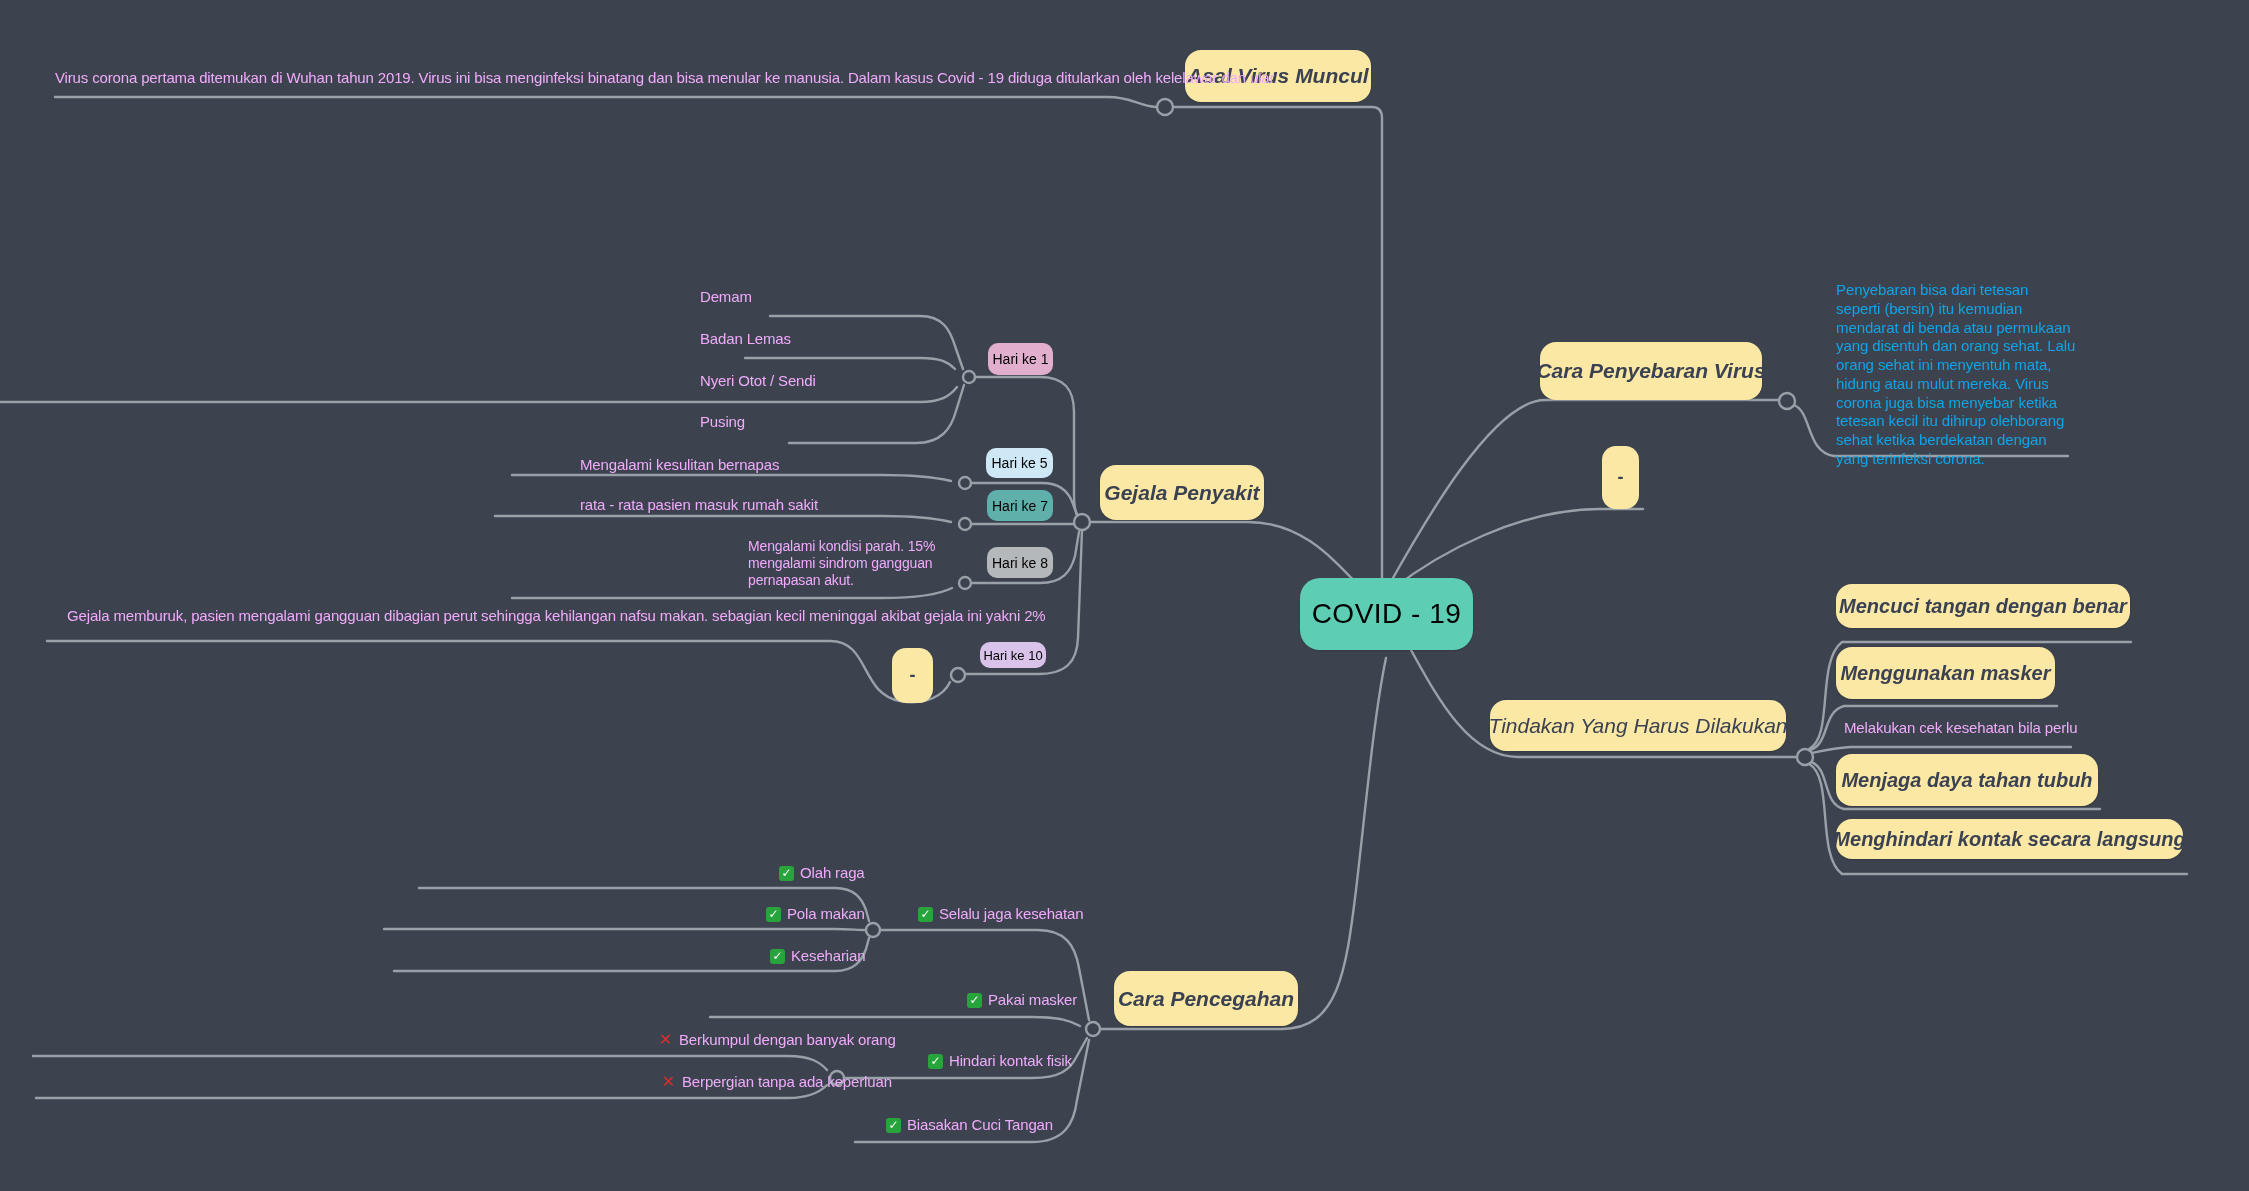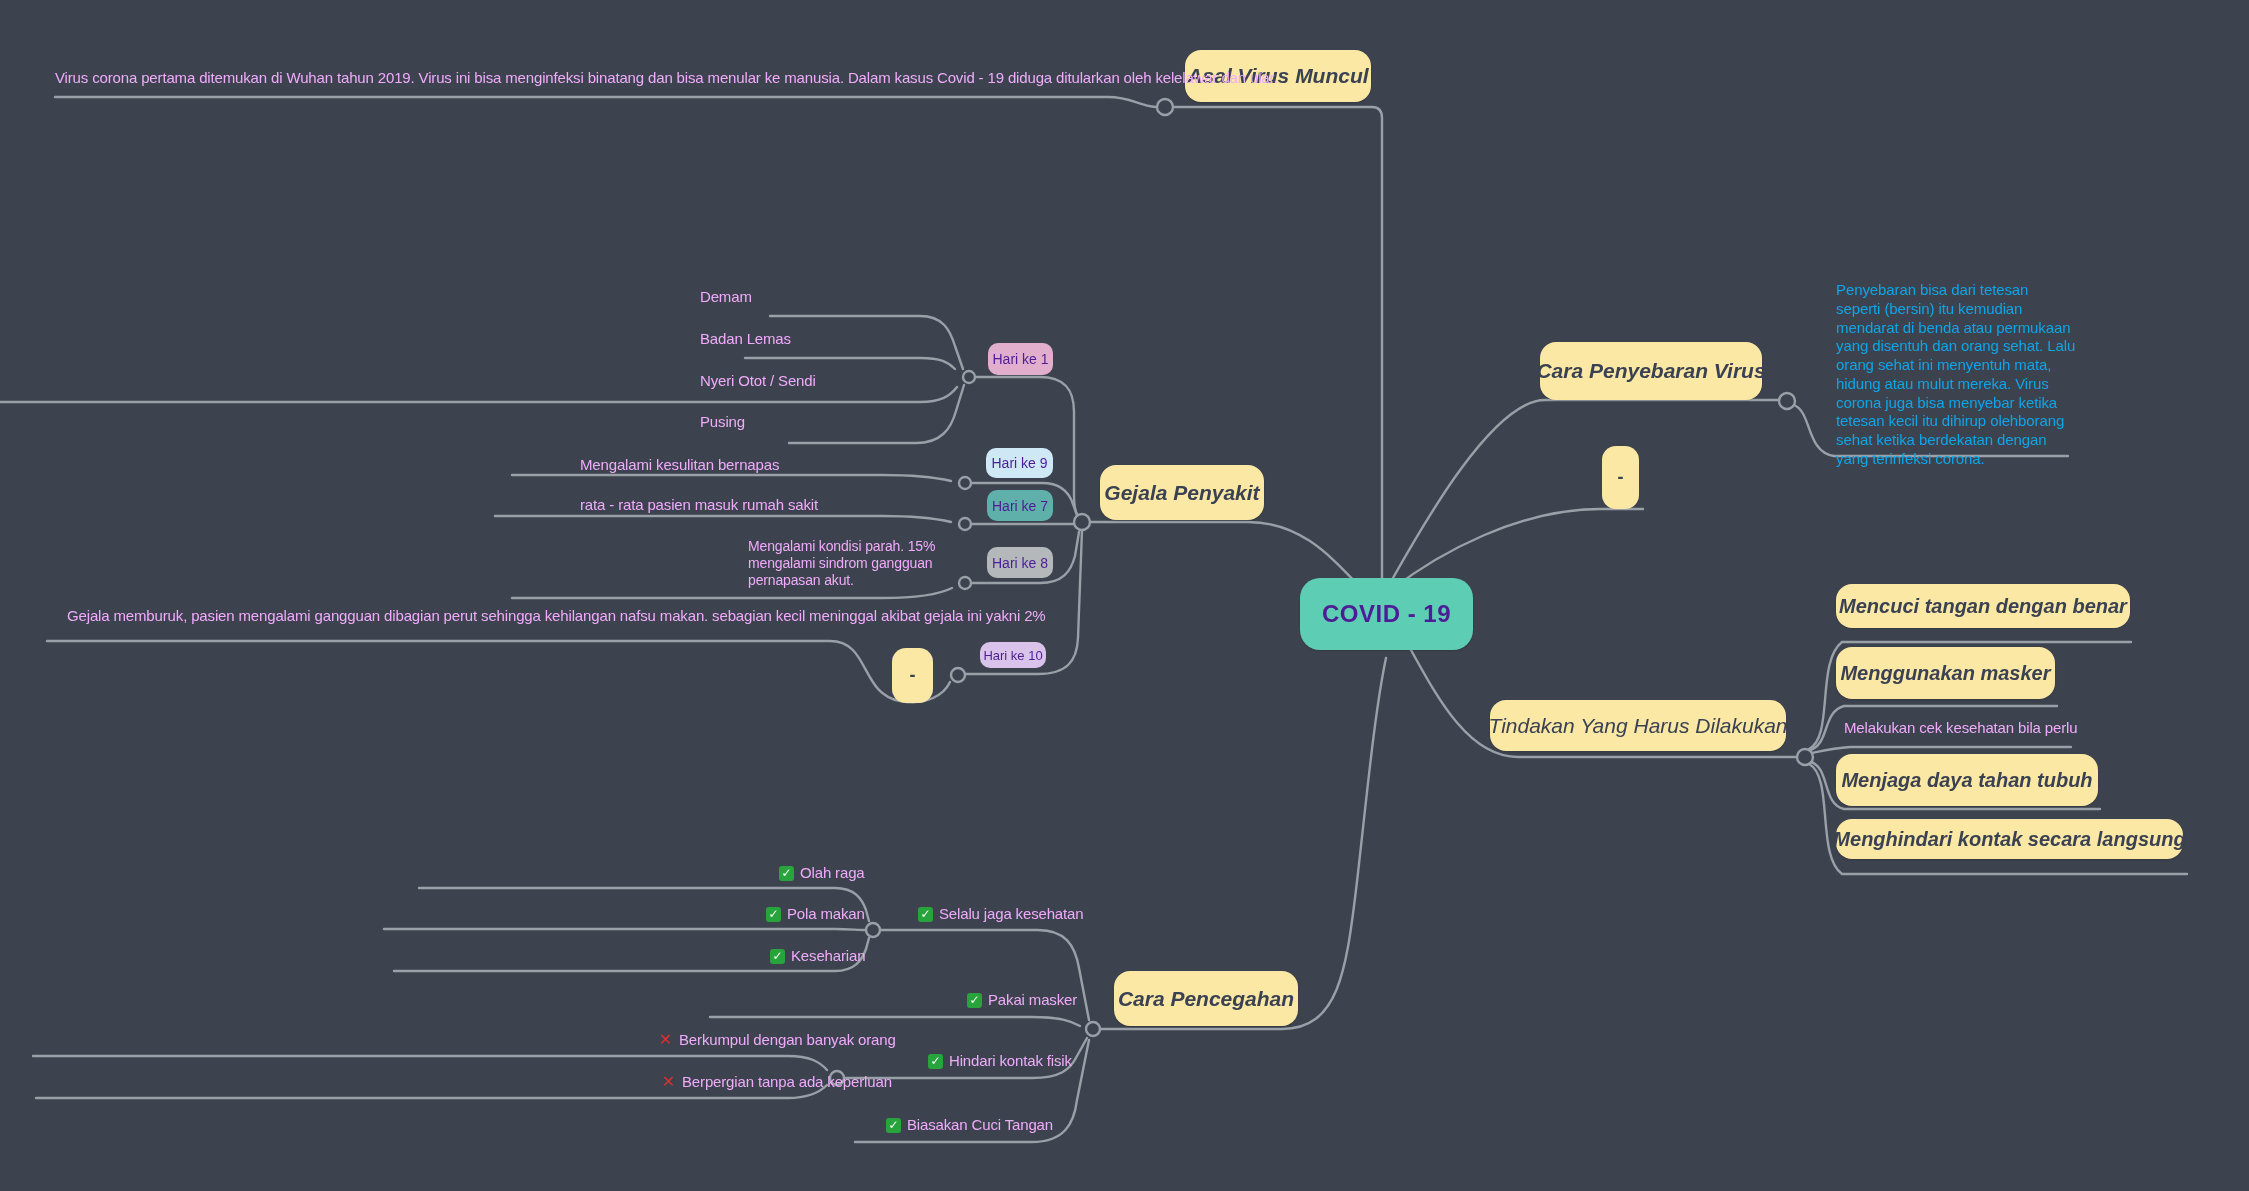--- a/index.html
+++ b/index.html
@@ -13,25 +13,25 @@
   #wires circle{fill:#3d434e;stroke:#99a0a8;stroke-width:2.4}
   .abs{position:absolute;z-index:2;box-sizing:border-box}
   .node{
     background:#fbe8a4;color:#3a4152;border-radius:16px;
     display:flex;align-items:center;justify-content:center;
     font-style:italic;font-weight:700;font-size:21px;white-space:nowrap;
     box-shadow:0 1px 2px rgba(0,0,0,.15);
   }
   .node.medium{font-weight:500;font-size:21px}
   .node.center{
-    background:#5dceb3;color:#4c1d95;font-style:normal;font-weight:700;
-    font-size:24px;border-radius:20px;letter-spacing:.5px;
+    background:#5dceb3;color:#000000;font-style:normal;font-weight:400;
+    font-size:28px;border-radius:20px;letter-spacing:.5px;
   }
   .mini{
-    border-radius:10px;color:#4c1d95;font-size:14px;font-weight:400;
+    border-radius:10px;color:#000000;font-size:14px;font-weight:400;
     display:flex;align-items:center;justify-content:center;white-space:nowrap;
   }
   .dashnode{
     background:#fbe8a4;color:#3a4152;border-radius:14px;font-weight:700;font-size:18px;
     display:flex;align-items:center;justify-content:center;
   }
   .leaf{
     color:#f0abfc;font-size:15px;letter-spacing:-0.15px;white-space:nowrap;line-height:1.2;
   }
   .leaf.wrap{white-space:normal}
@@ -119,21 +119,21 @@
 <div class="abs dashnode" style="left:1602px;top:446px;width:37px;height:63px">-</div>
 
 <div class="abs node" style="left:1100px;top:465px;width:164px;height:55px">Gejala Penyakit</div>
 
 <div class="abs mini" style="left:988px;top:343px;width:65px;height:32px;background:#e2aecd">Hari ke 1</div>
 <div class="abs leaf r" style="left:700px;top:288px;width:233px">Demam</div>
 <div class="abs leaf r" style="left:700px;top:330px;width:233px">Badan Lemas</div>
 <div class="abs leaf r" style="left:700px;top:372px;width:233px">Nyeri Otot / Sendi</div>
 <div class="abs leaf r" style="left:700px;top:413px;width:233px">Pusing</div>
 
-<div class="abs mini" style="left:986px;top:448px;width:67px;height:30px;background:#cfe8f6">Hari ke 9</div>
+<div class="abs mini" style="left:986px;top:448px;width:67px;height:30px;background:#cfe8f6">Hari ke 5</div>
 <div class="abs leaf r" style="left:580px;top:456px;width:322px">Mengalami kesulitan bernapas</div>
 
 <div class="abs mini" style="left:987px;top:490px;width:66px;height:31px;background:#5fb0aa">Hari ke 7</div>
 <div class="abs leaf r" style="left:580px;top:496px;width:322px">rata - rata pasien masuk rumah sakit</div>
 
 <div class="abs mini" style="left:987px;top:547px;width:66px;height:31px;background:#b4b8bb">Hari ke 8</div>
 <div class="abs leaf wrap" style="left:748px;top:538px;width:188px;font-size:14px;line-height:17px">Mengalami kondisi parah. 15% mengalami sindrom gangguan pernapasan akut.</div>
 
 <div class="abs mini" style="left:980px;top:642px;width:66px;height:26px;background:#d9c3ea;font-size:13px">Hari ke 10</div>
 <div class="abs dashnode" style="left:892px;top:648px;width:41px;height:55px">-</div>

